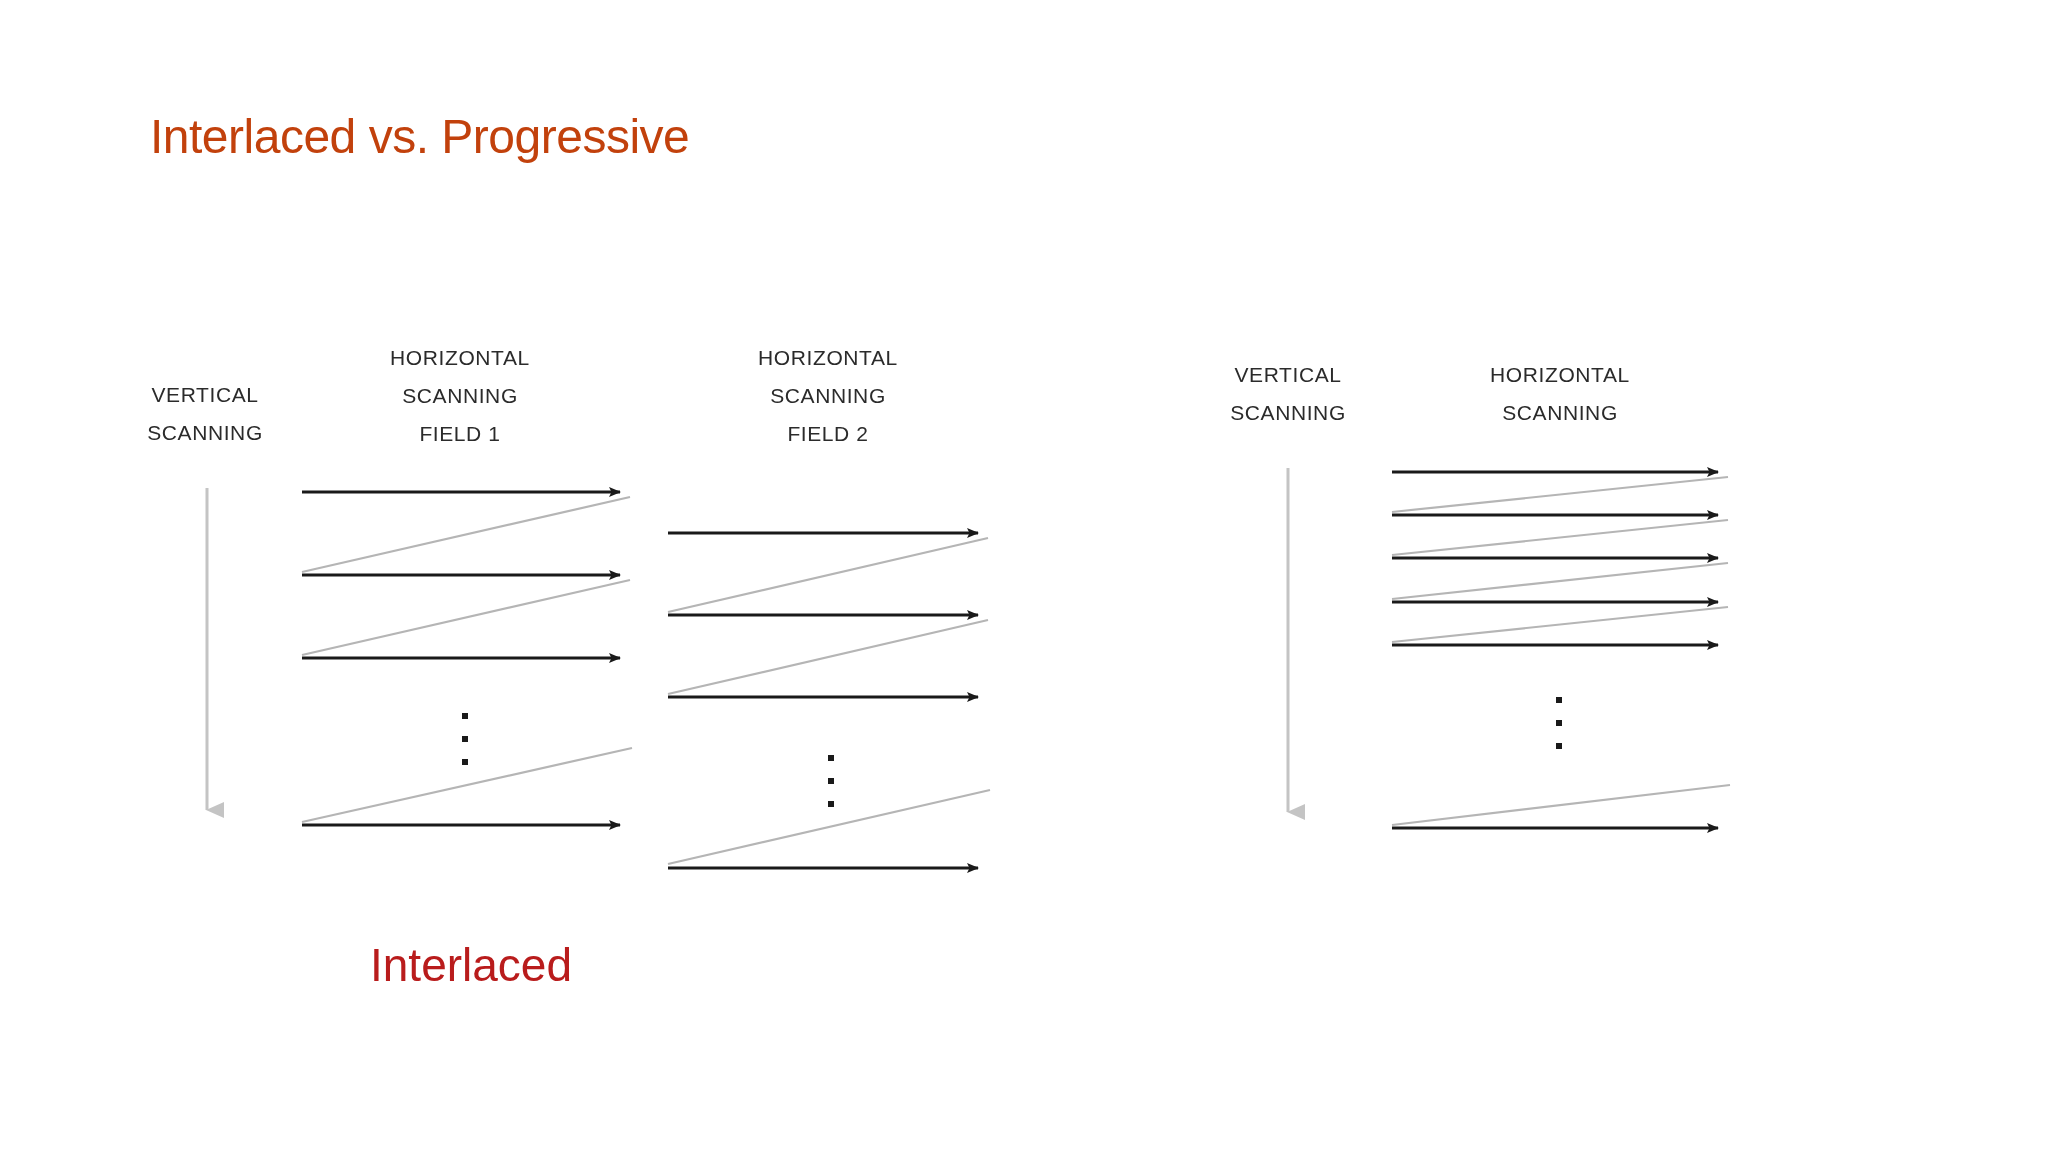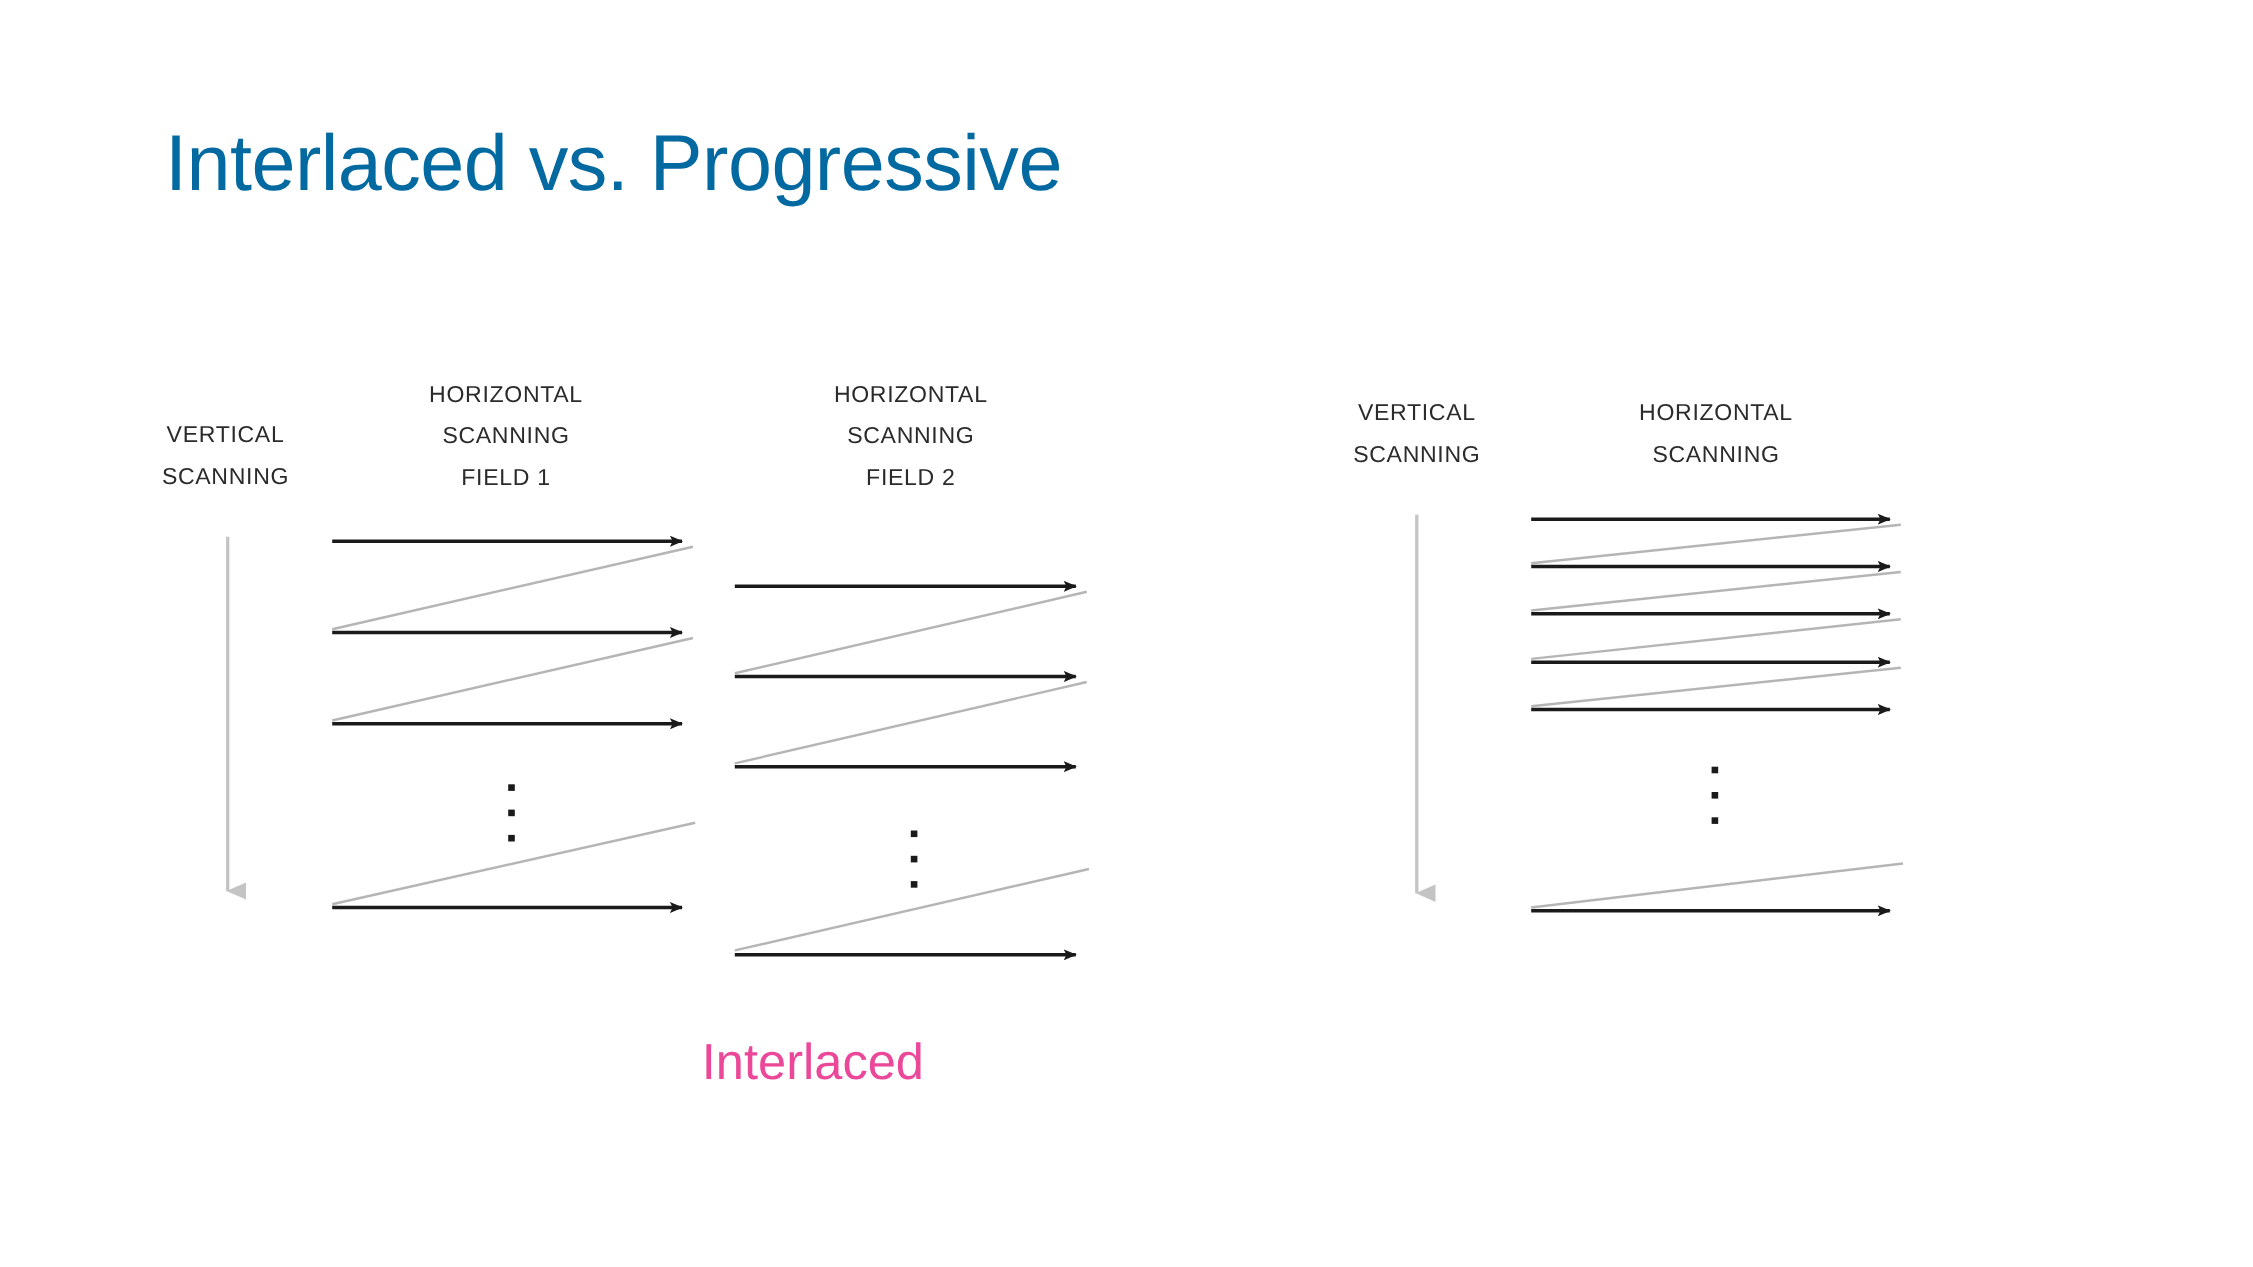--- a/index.html
+++ b/index.html
@@ -16,24 +16,24 @@
     position: relative;
     width: 2048px;
     height: 1152px;
     background: #ffffff;
     overflow: hidden;
   }
   #slide-title {
     position: absolute;
     left: 150px;
     top: 112px;
-    font-size: 72px;
+    font-size: 48px;
     font-weight: 400;
     letter-spacing: -0.5px;
-    color: #0369a1;
+    color: #c2410c;
     white-space: nowrap;
     line-height: 1.05;
   }
   .diagram-svg {
     position: absolute;
     left: 0;
     top: 0;
     width: 2048px;
     height: 1152px;
   }
@@ -41,23 +41,23 @@
     font-family: "Liberation Sans", sans-serif;
     font-size: 21px;
     fill: #2b2b2b;
     letter-spacing: 0.6px;
     text-anchor: middle;
   }
   .caption {
     position: absolute;
     font-size: 46px;
     font-weight: 400;
-    color: #ec4899;
+    color: #b91c1c;
     white-space: nowrap;
-    text-align: right;
+    text-align: left;
   }
   #caption-interlaced {
     left: 370px;
     top: 938px;
     width: 470px;
   }
   #caption-progressive {
     left: 1270px;
     top: 938px;
     width: 470px;

